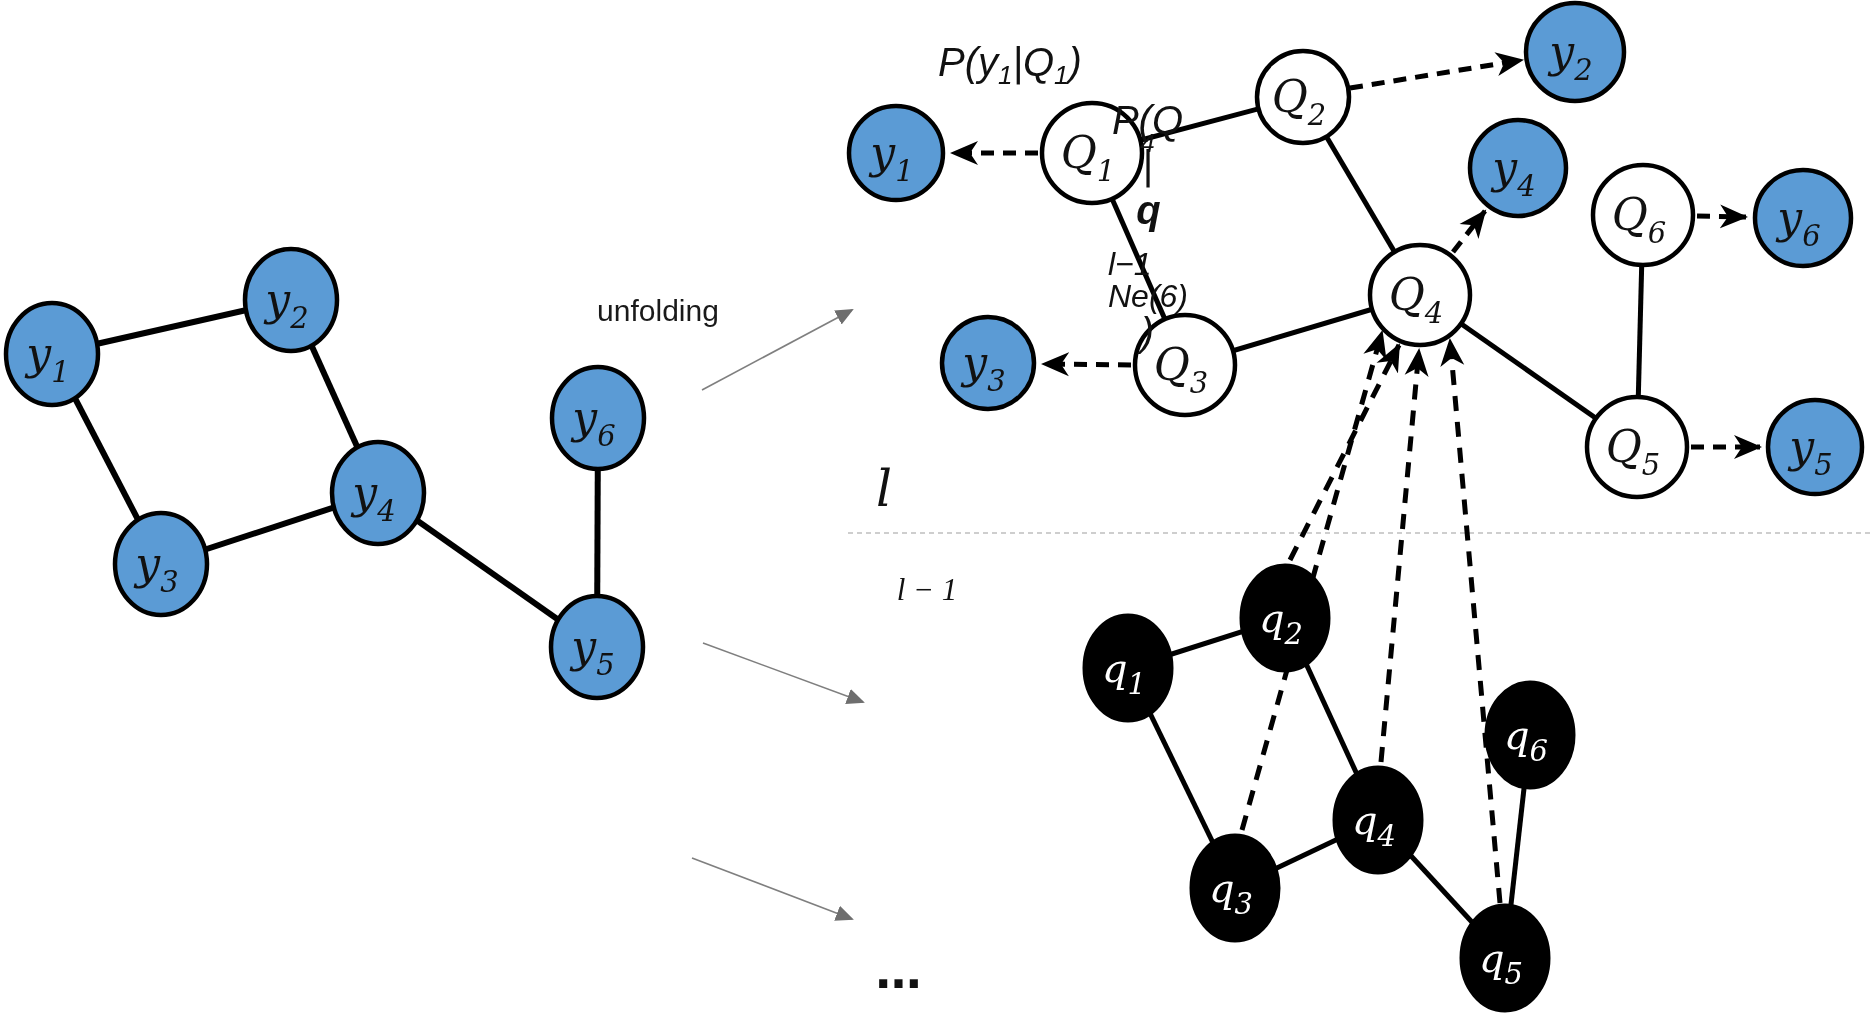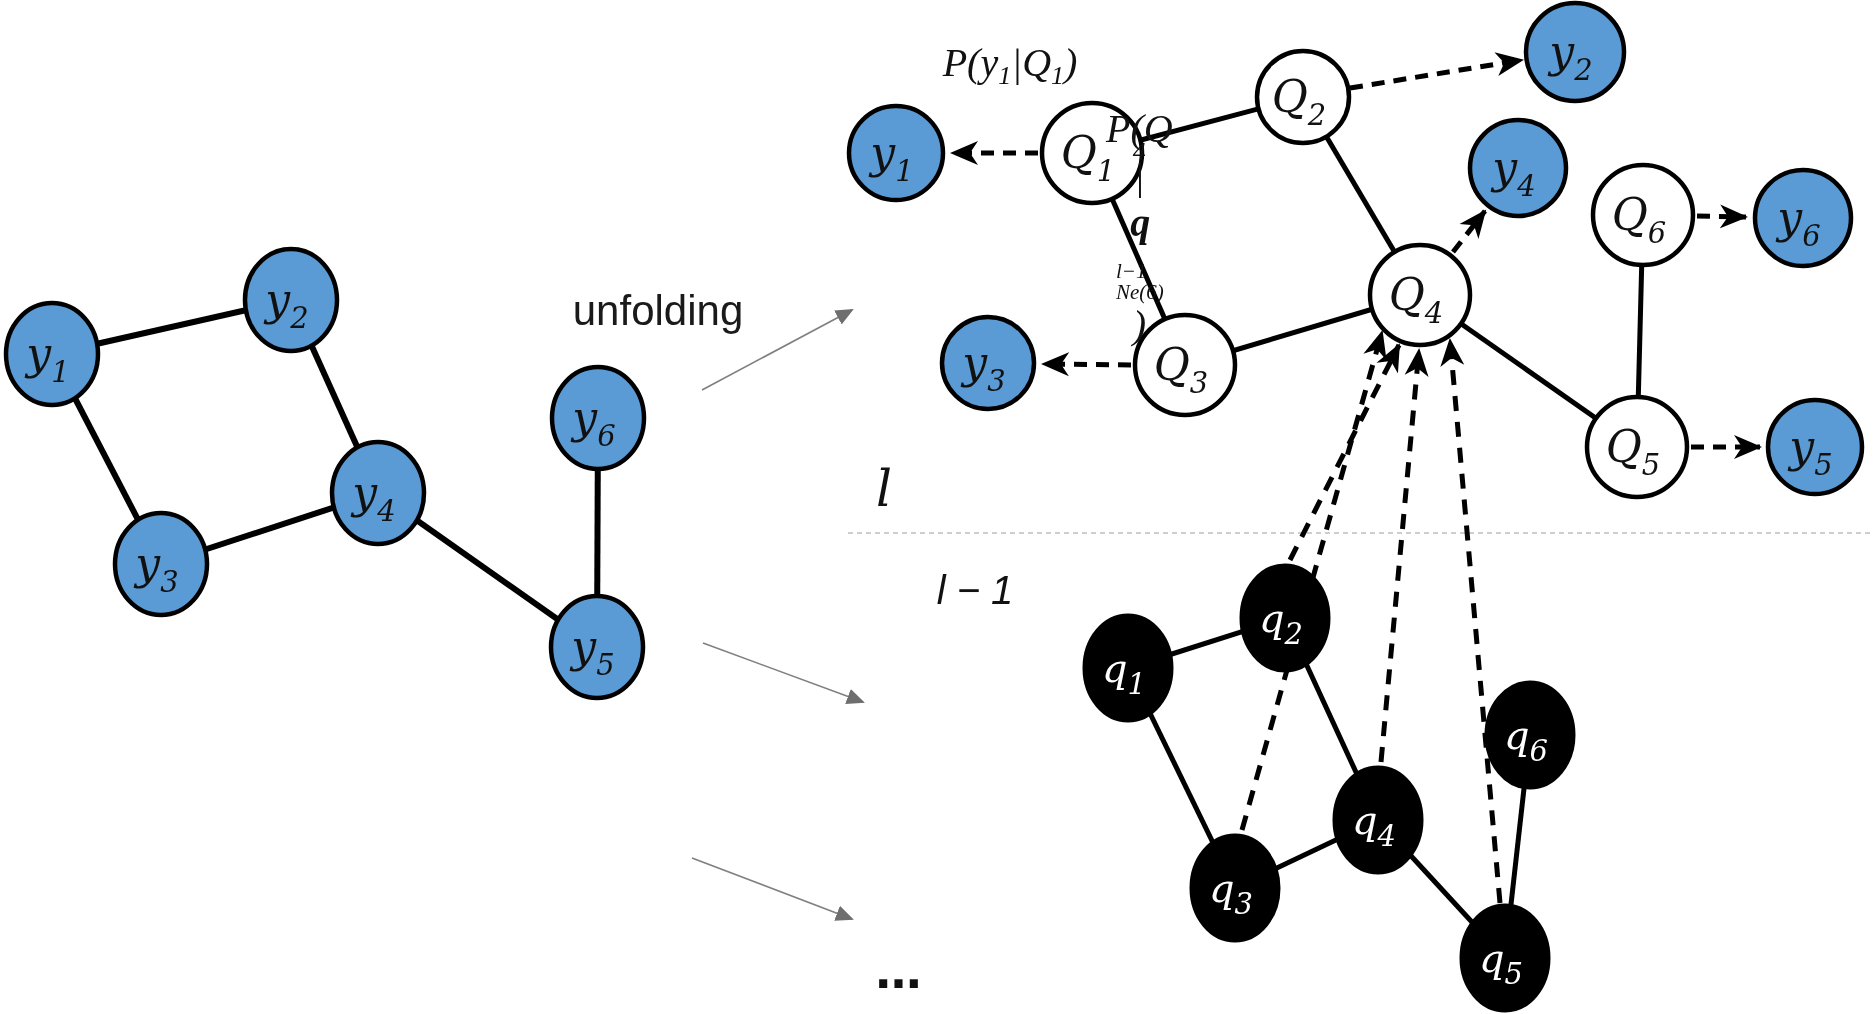--- a/index.html
+++ b/index.html
@@ -17,30 +17,30 @@
   .blue-node{fill:#5B9BD5;stroke:#000000;stroke-width:4.5;}
   .white-node{fill:#FFFFFF;stroke:#000000;stroke-width:4.5;}
   .black-node{fill:#000000;stroke:#000000;stroke-width:3;}
   .nlabel{font-family:"DejaVu Serif",serif;font-style:italic;font-size:44px;fill:#111111;
           text-anchor:middle;}
   .nlabel .sub{font-size:29px;}
   .nlabel-white{fill:#ffffff;font-size:40px;}
 
   
   .anno{position:absolute;transform:translate(-50%,-50%);white-space:nowrap;color:#111111;}
-  .anno-unfolding{font-family:"Liberation Sans",sans-serif;font-size:42px;color:#1a1a1a;}
-  .anno-math{font-family:Liberation Serif, serif;font-style:italic;font-size:40px;}
+  .anno-unfolding{font-family:"Liberation Sans",sans-serif;font-size:30px;color:#1a1a1a;}
+  .anno-math{font-family:Liberation Sans, sans-serif;font-style:italic;font-size:40px;}
   .anno-math sub{font-size:26px;vertical-align:-8px;line-height:0;}
   .anno-l{font-family:"DejaVu Serif",serif;font-style:italic;font-size:50px;}
-  .anno-lm1{font-family:Liberation Sans, sans-serif;font-style:italic;font-size:40px;margin-left:48px;}
+  .anno-lm1{font-family:Liberation Serif, serif;font-style:italic;font-size:31px;}
   .anno-dots{font-family:"DejaVu Sans",sans-serif;font-weight:bold;font-size:46px;letter-spacing:3px;}
   .pq4{display:inline-flex;align-items:center;transform:translate(0,-50%);flex-direction:column;}
   .pq4 .boldq{font-weight:bold;margin-left:2px;}
   .pq4 .stack{display:inline-flex;flex-direction:column;align-items:flex-start;
-              font-size:21px;line-height:1.0;margin:13px 1px 0 2px;transform:translateY(2px);}
+              font-size:32px;line-height:1.0;margin:13px 1px 0 2px;transform:translateY(2px);}
   .pq4 .closep{font-size:40px;}
 </style>
 </head>
 <body>
 
 <div id="canvas">
 
 <svg id="diagram-svg" width="1873" height="1014" viewBox="0 0 1873 1014">
   <defs>
     <marker id="ah-black" markerUnits="userSpaceOnUse" markerWidth="30" markerHeight="26" refX="26" refY="13" orient="auto">

